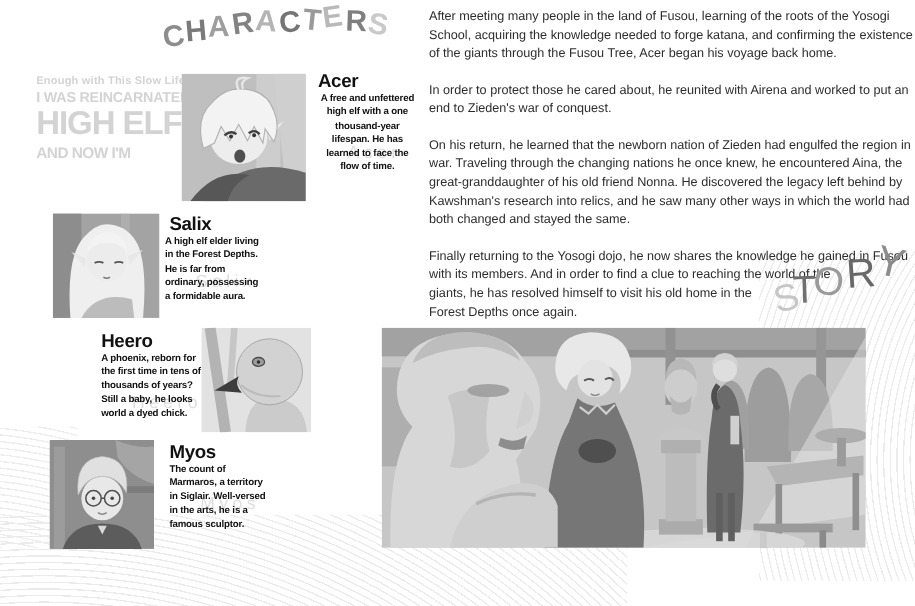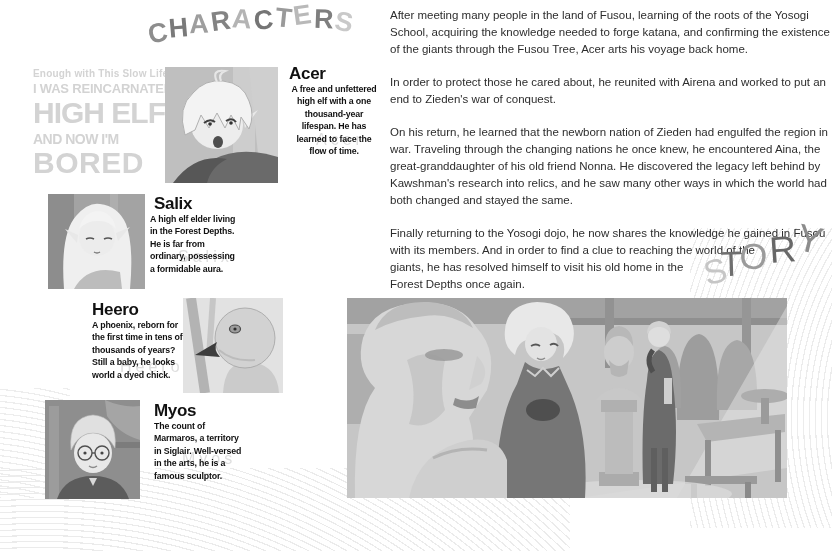--- a/index.html
+++ b/index.html
@@ -78,21 +78,20 @@
 
   <div class="z chars-title">
     <span>C</span><span>H</span><span>A</span><span>R</span><span>A</span><span>C</span><span>T</span><span>E</span><span>R</span><span>S</span>
   </div>
 
   <div class="z logo">
     <div class="logo-l1">Enough with This Slow Life!</div>
     <div class="logo-l2">I WAS REINCARNATED AS A</div>
     <div class="logo-l3">HIGH ELF</div>
     <div class="logo-l4">AND NOW I'M</div>
-    <div class="logo-l5">BORED</div>
   </div>
 
   <svg class="portrait" style="left:165px;top:67px;" width="113" height="116" viewBox="0 0 113 116">
     <rect width="113" height="116" fill="#bfbfbf"></rect>
     <rect x="68" width="22" height="116" fill="#d9d9d9" opacity="0.55"></rect>
     <path d="M84 0 L96 116 L113 116 L113 0 Z" fill="#cfcfcf"></path>
     <path d="M20 116 Q55 72 113 90 L113 116 Z" fill="#6a6a6a"></path>
     <path d="M8 116 Q30 86 62 92 Q46 100 42 116 Z" fill="#575757"></path>
     <ellipse cx="52" cy="58" rx="26" ry="24" fill="#ededed"></ellipse>
     <path d="M78 52 L93 43 L80 61 Z" fill="#e9e9e9"></path>
@@ -155,21 +154,21 @@
     <circle cx="57" cy="53" r="1.6" fill="#444"></circle>
     <path d="M44 66 q4 3 8 0" stroke="#8a8a8a" fill="none" stroke-width="1.4"></path>
     <path d="M12 99 Q20 76 48 76 Q76 76 84 99 Z" fill="#5c5c5c"></path>
     <path d="M44 78 L48 86 L52 78 Z" fill="#d9d9d9"></path>
   </svg>
   <div class="char-name" style="left:154px;top:401px;">Myos</div>
   <div class="char-desc" style="left:154px;top:420px;width:92px;">The count of Marmaros, a territory in Siglair. Well-versed in the arts, he is a famous sculptor.</div>
   <div class="watermark" style="left:182px;top:450px;">Myos</div>
 
   <div class="z story-text">
-    <p>After meeting many people in the land of Fusou, learning of the roots of the Yosogi School, acquiring the knowledge needed to forge katana, and confirming the existence of the giants through the Fusou Tree, Acer arts his voyage back home.</p>
+    <p>After meeting many people in the land of Fusou, learning of the roots of the Yosogi School, acquiring the knowledge needed to forge katana, and confirming the existence of the giants through the Fusou Tree, Acer began his voyage back home.</p>
     <p>In order to protect those he cared about, he reunited with Airena and worked to put an end to Zieden's war of conquest.</p>
     <p>On his return, he learned that the newborn nation of Zieden had engulfed the region in war. Traveling through the changing nations he once knew, he encountered Aina, the great-granddaughter of his old friend Nonna. He discovered the legacy left behind by Kawshman's research into relics, and he saw many other ways in which the world had both changed and stayed the same.</p>
     <p><span class="stair st1"></span><span class="stair st2"></span><span class="stair st3"></span><span>Finally returning to the Yosogi dojo, he now shares the knowledge he gained in Fusou with its members. And in order to find a clue to reaching the world of the giants, he has resolved himself to visit his old home in the Forest Depths once again.</span></p>
   </div>
 
   <div class="z story-title">
     <span>S</span><span>T</span><span>O</span><span>R</span><span>Y</span>
   </div>
 
   <svg class="z illustration" width="440" height="200" viewBox="0 0 440 200">

